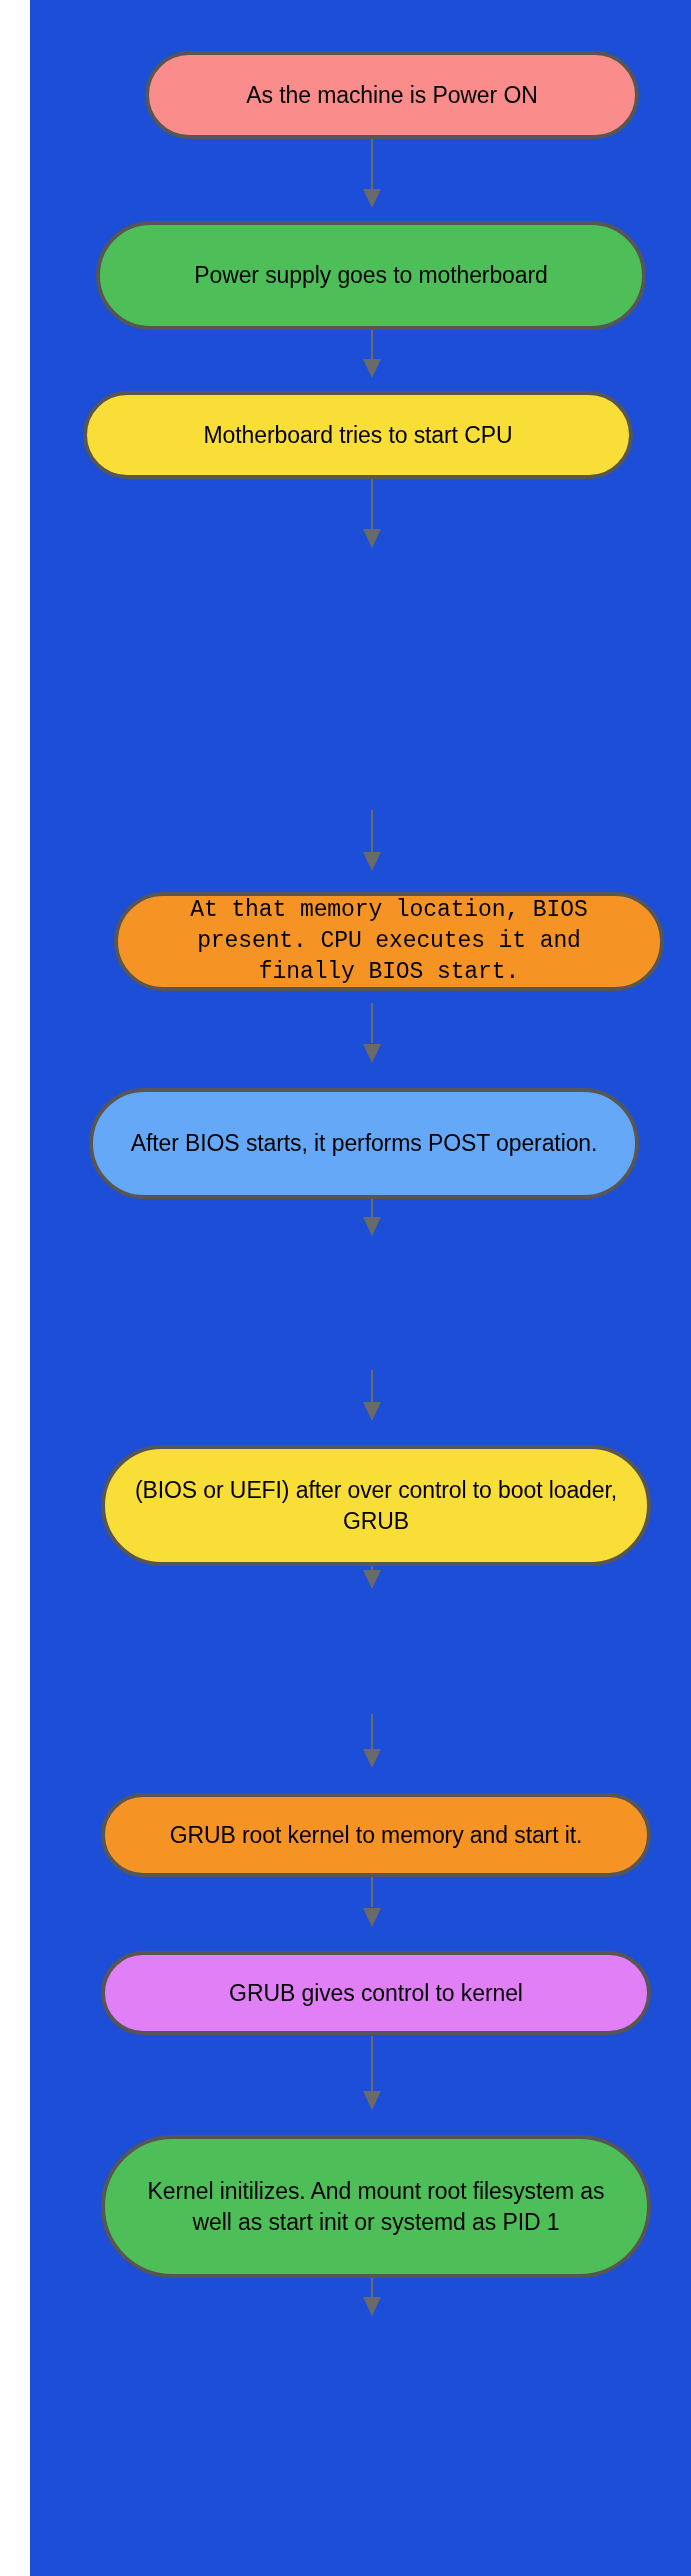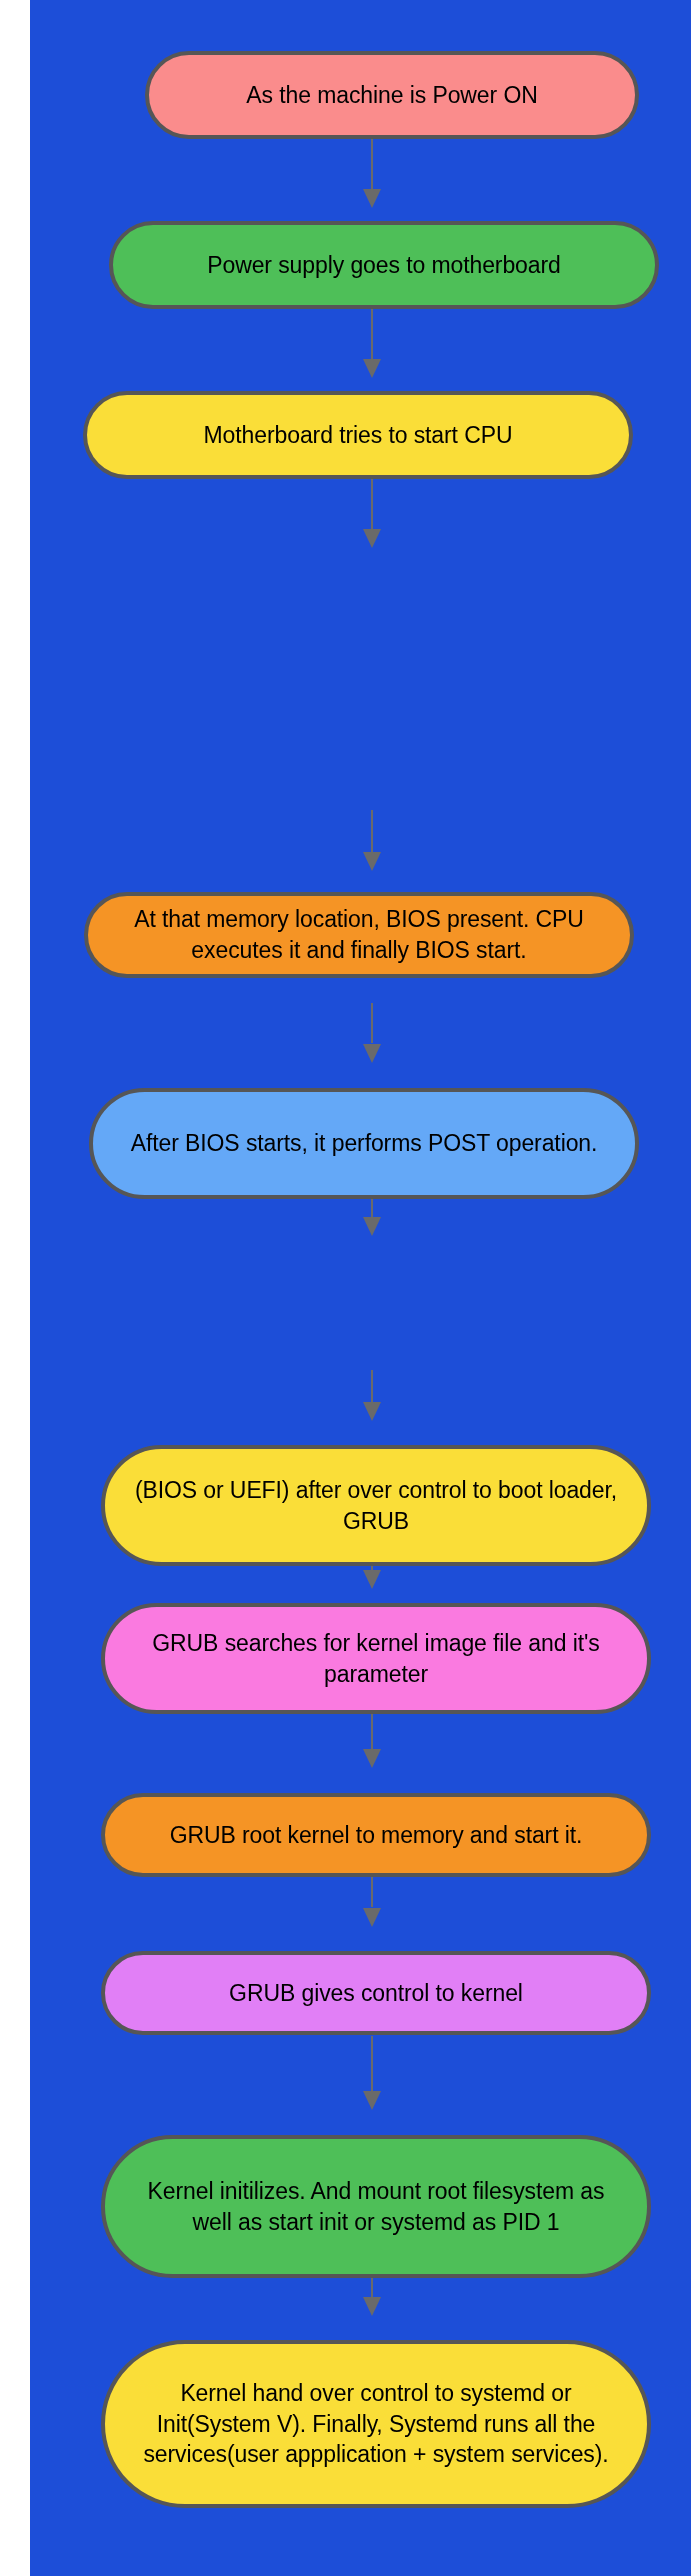--- a/index.html
+++ b/index.html
@@ -77,24 +77,22 @@
     <div class="arrow-head" style="left: 333px; top: 1570px; border-top-color: rgb(106, 106, 106);"></div>
     <div class="connector" style="left: 341px; top: 1714px; height: 35px; border-left-color: rgb(106, 106, 106);"></div>
     <div class="arrow-head" style="left: 333px; top: 1749px; border-top-color: rgb(106, 106, 106);"></div>
     <div class="connector" style="left: 341px; top: 1877px; height: 30px; border-left-color: rgb(106, 106, 106);"></div>
     <div class="arrow-head" style="left: 333px; top: 1908px; border-top-color: rgb(106, 106, 106);"></div>
     <div class="connector" style="left: 341px; top: 2036px; height: 56px; border-left-color: rgb(106, 106, 106);"></div>
     <div class="arrow-head" style="left: 333px; top: 2091px; border-top-color: rgb(106, 106, 106);"></div>
     <div class="connector" style="left: 341px; top: 2278px; height: 18.5px; border-left-color: rgb(106, 106, 106);"></div>
     <div class="arrow-head" style="left: 333px; top: 2297px; border-top-color: rgb(106, 106, 106);"></div>
     <div class="flow-node" style="left: 115px; top: 51px; width: 494px; height: 88px; background: rgb(250, 140, 140); border-color: rgb(86, 86, 86); color: rgb(0, 0, 0);">As the machine is Power ON</div>
-    <div class="flow-node" style="left: 79px; top: 221px; width: 550px; height: 88px; background: rgb(78, 191, 88); border-color: rgb(86, 86, 86); color: rgb(0, 0, 0);">Power supply goes to motherboard</div>
+    <div class="flow-node" style="left: 66px; top: 221px; width: 550px; height: 109px; background: rgb(78, 191, 88); border-color: rgb(86, 86, 86); color: rgb(0, 0, 0);">Power supply goes to motherboard</div>
     <div class="flow-node" style="left: 53px; top: 391px; width: 550px; height: 88px; background: rgb(250, 222, 56); border-color: rgb(86, 86, 86); color: rgb(0, 0, 0);">Motherboard tries to start CPU</div>
-    <div class="flow-node mid" style="left: 54px; top: 892px; width: 550px; height: 86px; background: rgb(245, 148, 37); border-color: rgb(86, 86, 86); color: rgb(0, 0, 0);">At that memory location, BIOS present. CPU executes it and finally BIOS start.</div>
+    <div class="flow-node mid" style="left: 84px; top: 892px; width: 550px; height: 99px; background: rgb(245, 148, 37); border-color: rgb(86, 86, 86); color: rgb(0, 0, 0); font-family: Liberation Mono, monospace;">At that memory location, BIOS present. CPU executes it and finally BIOS start.</div>
     <div class="flow-node mid" style="left: 59px; top: 1088px; width: 550px; height: 111px; background: rgb(100, 168, 247); border-color: rgb(86, 86, 86); color: rgb(0, 0, 0);">After BIOS starts, it performs POST operation.</div>
     <div class="flow-node mid" style="left: 71px; top: 1445px; width: 550px; height: 121px; background: rgb(250, 222, 56); border-color: rgb(86, 86, 86); color: rgb(0, 0, 0);">(BIOS or UEFI) after over control to boot loader, GRUB</div>
-    <div class="flow-node mid" style="left: 71px; top: 1603px; width: 550px; height: 111px; background: rgb(250, 122, 224); border-color: rgb(86, 86, 86); color: rgb(0, 0, 0);">GRUB searches for kernel image file and it's parameter</div>
     <div class="flow-node" style="left: 71px; top: 1793px; width: 550px; height: 84px; background: rgb(245, 148, 37); border-color: rgb(86, 86, 86); color: rgb(0, 0, 0);">GRUB root kernel to memory and start it.</div>
     <div class="flow-node" style="left: 71px; top: 1951px; width: 550px; height: 84px; background: rgb(225, 127, 246); border-color: rgb(86, 86, 86); color: rgb(0, 0, 0);">GRUB gives control to kernel</div>
     <div class="flow-node mid" style="left: 71px; top: 2135px; width: 550px; height: 143px; background: rgb(78, 191, 88); border-color: rgb(86, 86, 86); color: rgb(0, 0, 0);">Kernel initilizes. And mount root filesystem as well as start init or systemd as PID 1</div>
-    <div class="flow-node mid" style="left: 71px; top: 2340px; width: 550px; height: 168px; background: rgb(250, 222, 56); border-color: rgb(86, 86, 86); color: rgb(0, 0, 0);">Kernel hand over control to systemd or Init(System V). Finally, Systemd runs all the services(user appplication + system services).</div>
   </div>
 
 
 </body></html>

